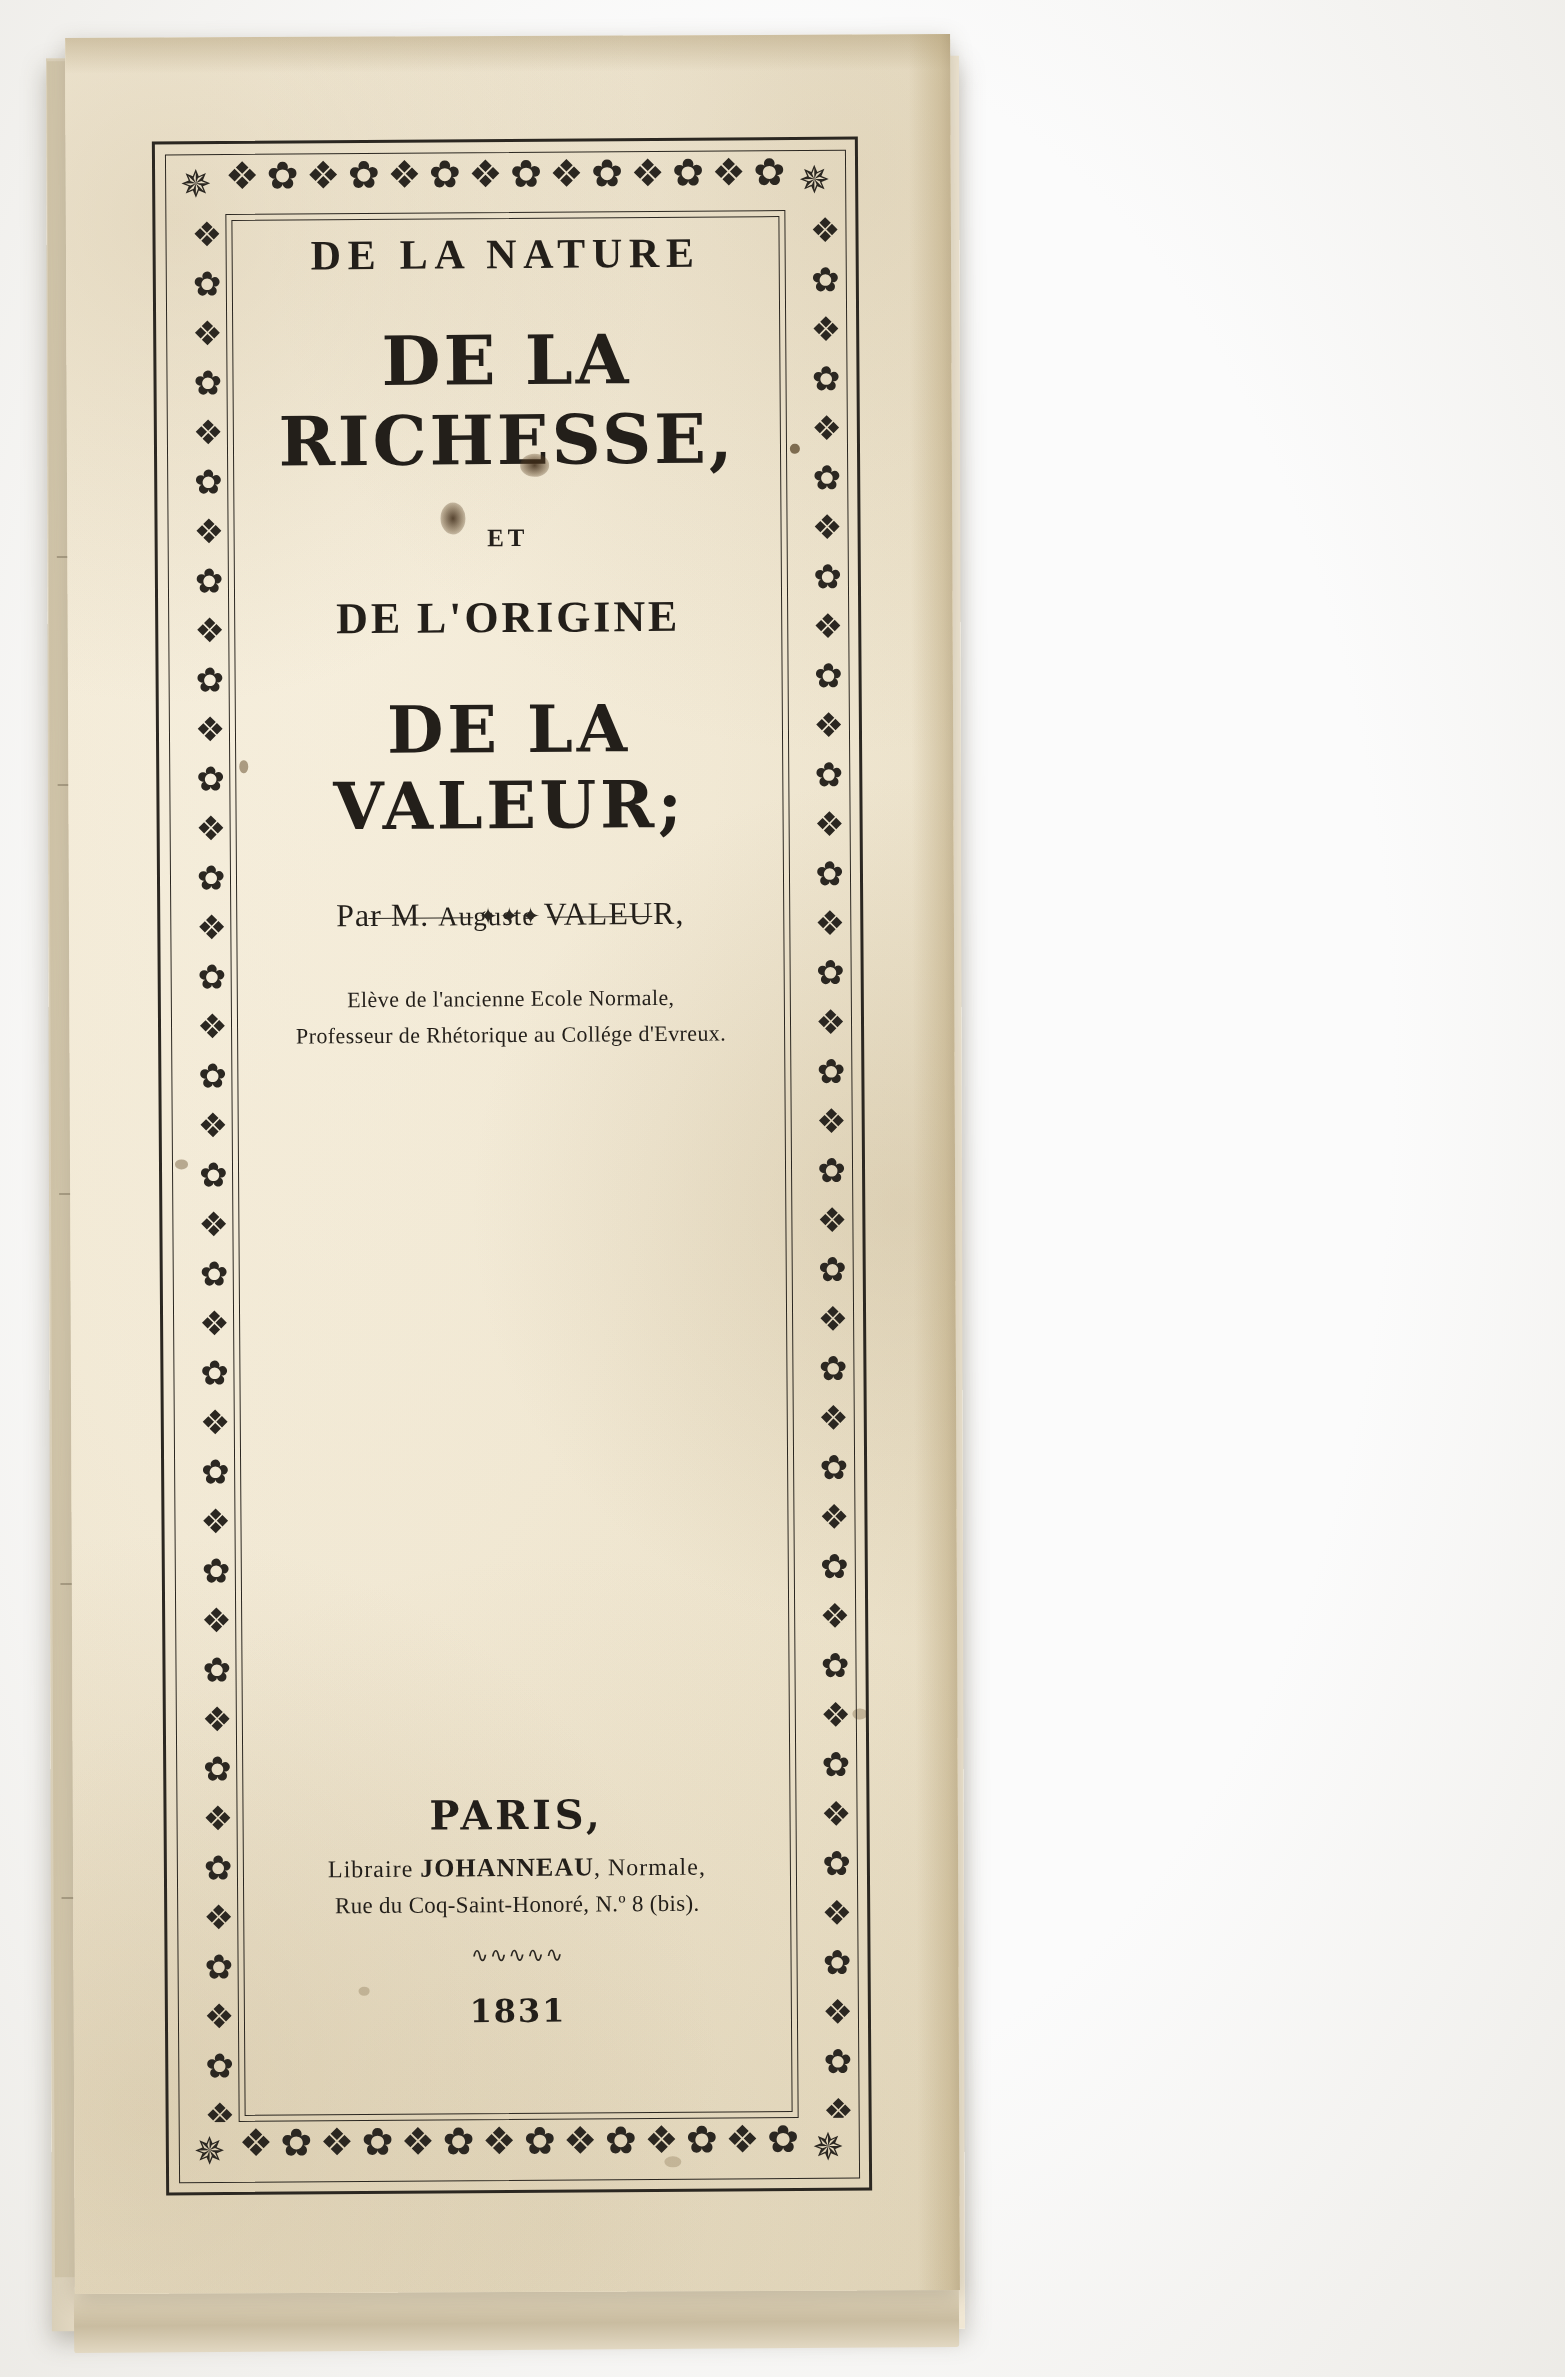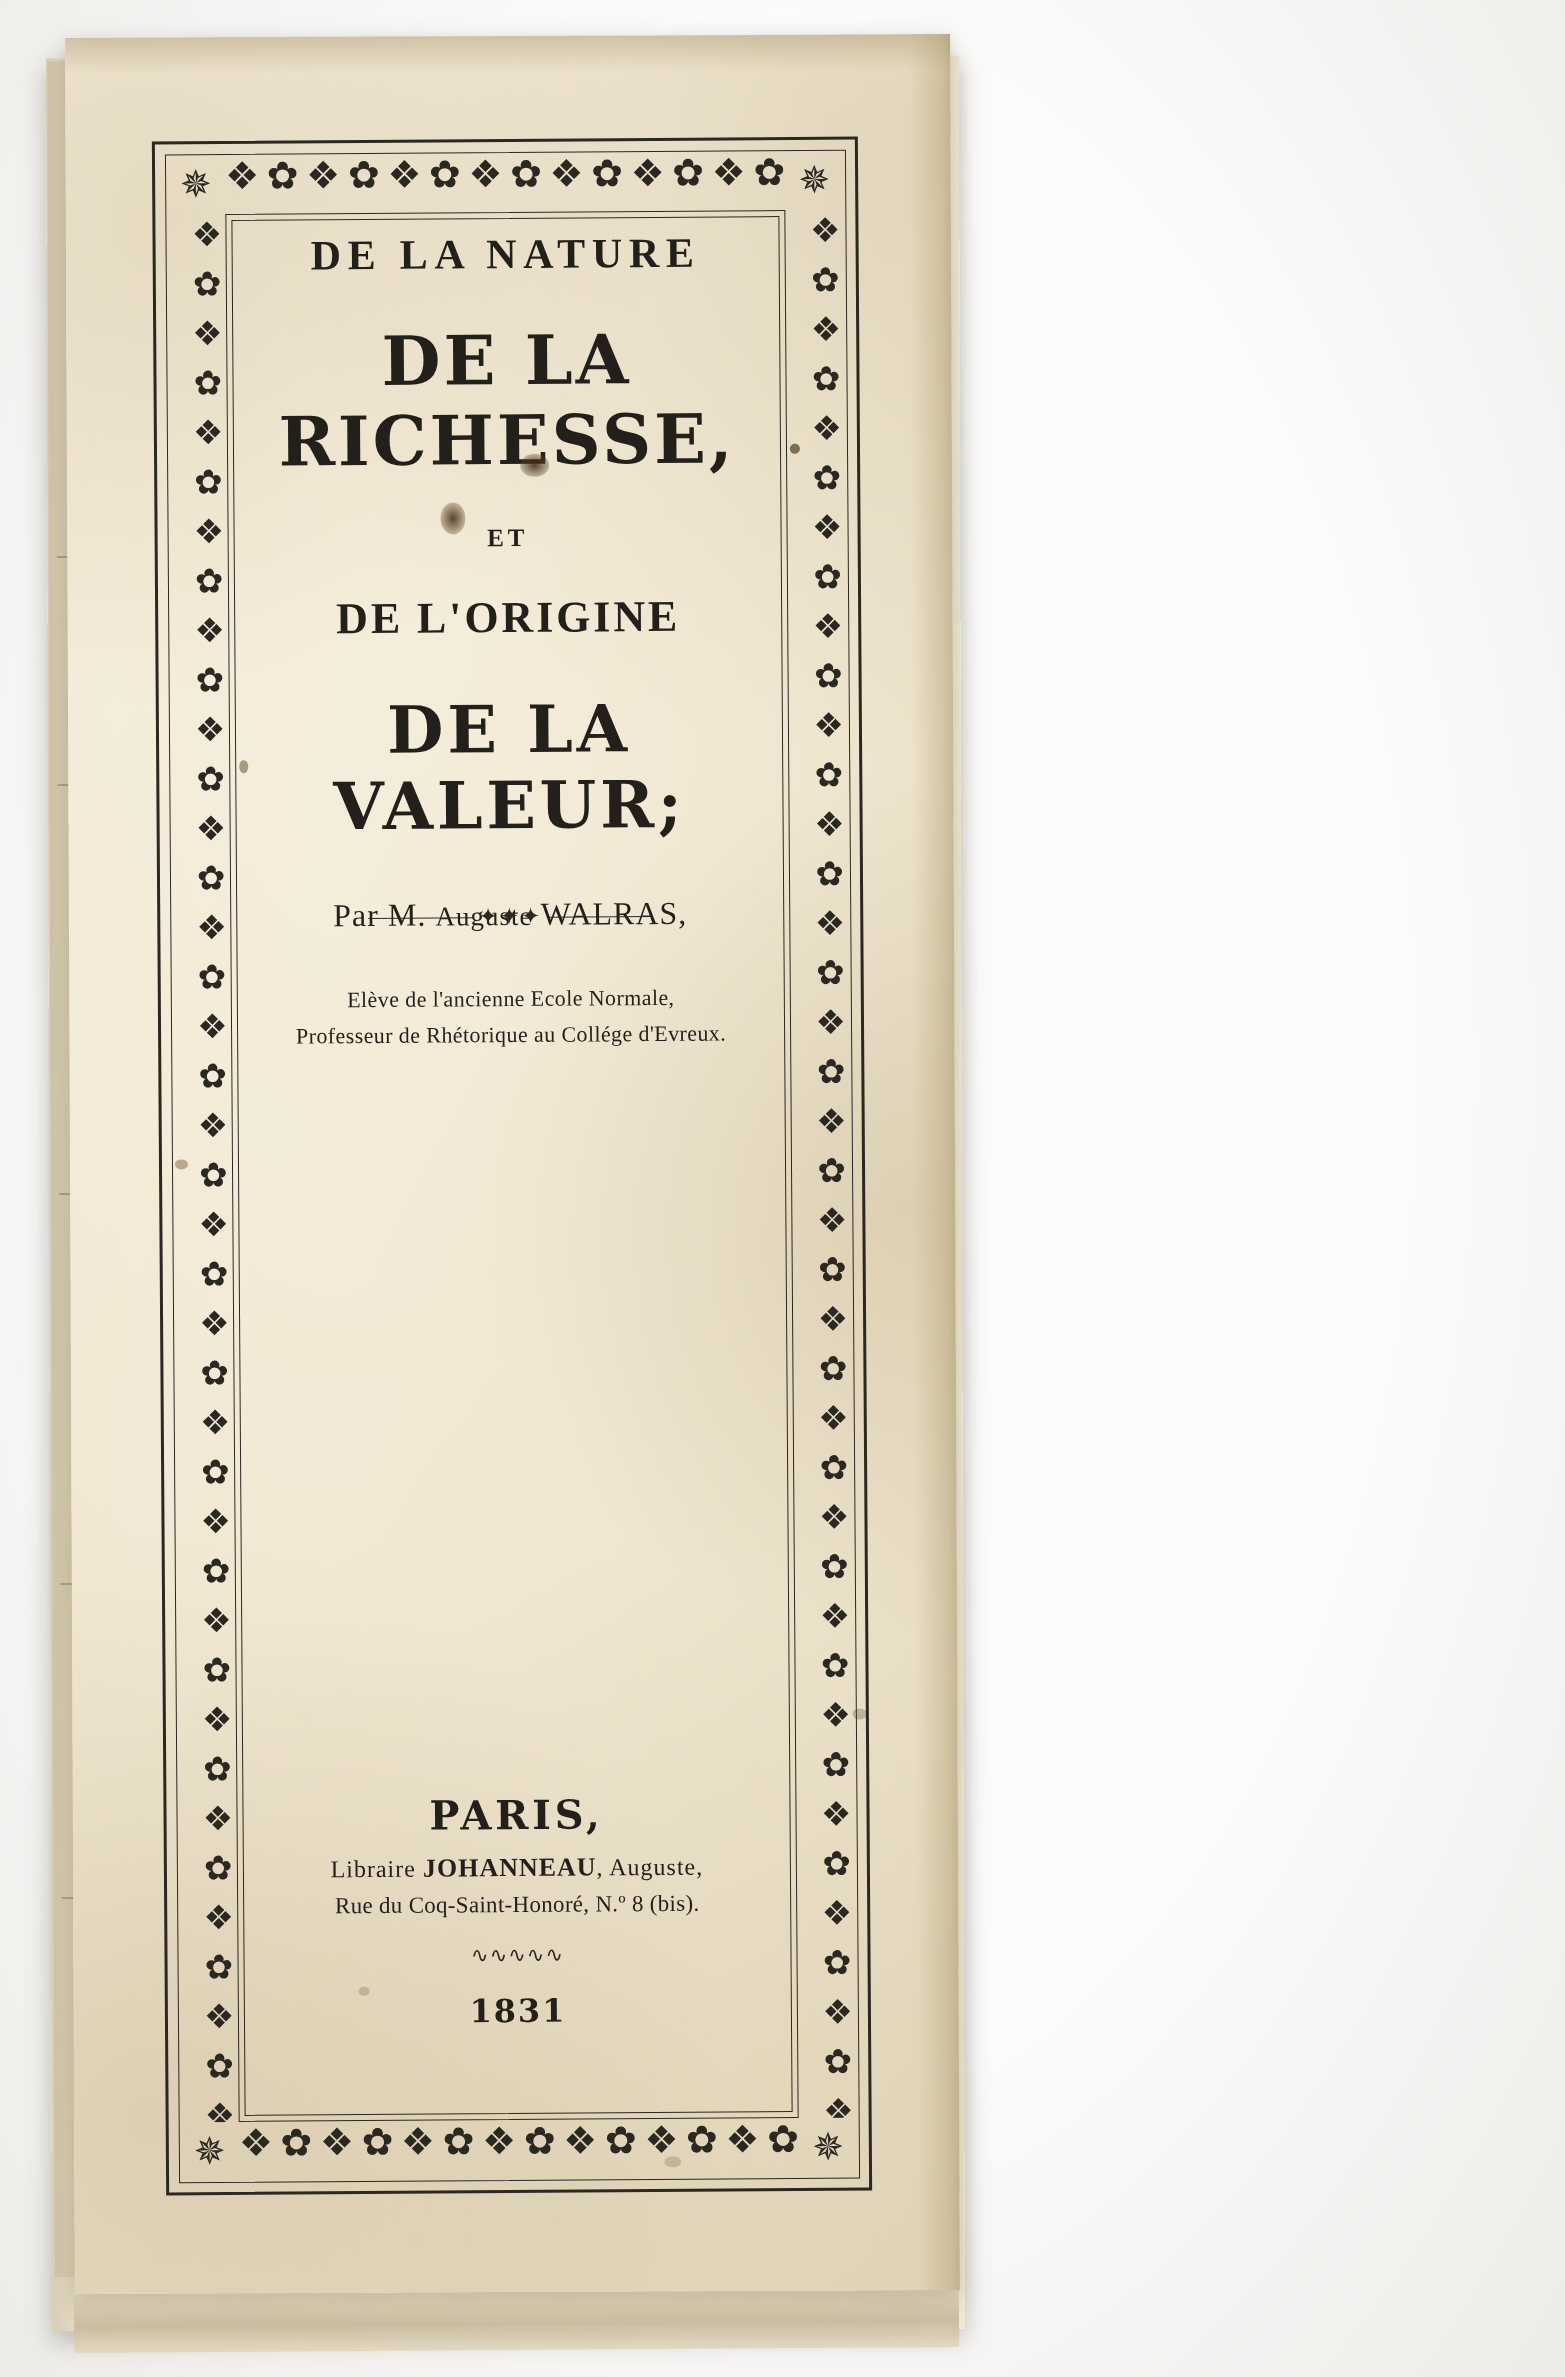--- a/index.html
+++ b/index.html
@@ -402,41 +402,41 @@
       <div class="title-area">
         <div class="line-1">DE LA NATURE</div>
         <div class="line-2">DE LA RICHESSE,</div>
         <div class="line-et">ET</div>
         <div class="line-3">DE L'ORIGINE</div>
         <div class="line-4">DE LA VALEUR;</div>
 
         <div class="author">
           <span>Par M.</span>
           <span class="small-caps">Auguste</span>
-          <span>WALRAS</span><span>,</span>
+          <span>VALEUR</span><span>,</span>
         </div>
 
         <div class="affil">
           <div>Elève de l'ancienne Ecole Normale,</div>
           <div>Professeur de Rhétorique au Collége d'Evreux.</div>
         </div>
       </div>
 
       <div class="ink-blot" style="left:363px; top:312px; width:28.5px; height:23px;"></div>
       <div class="ink-blot" style="left:283px; top:360px; width:25px; height:32px;"></div>
 
       <div class="divider-orn">
         <span class="rule-l"></span><span>✦✦✦</span><span class="rule-r"></span>
       </div>
 
       <div class="imprint">
         <div class="city">PARIS,</div>
         <div class="publisher">
           <span>Libraire</span>
-          <span class="pub-name">JOHANNEAU</span><span>, Auguste,</span>
+          <span class="pub-name">JOHANNEAU</span><span>, Normale,</span>
         </div>
         <div class="address">Rue du Coq-Saint-Honoré, N.º 8 (bis).</div>
         <div class="wavy">∿∿∿∿∿</div>
         <div class="year">1831</div>
       </div>
     </div>
   </div>
 </div>
 
 

